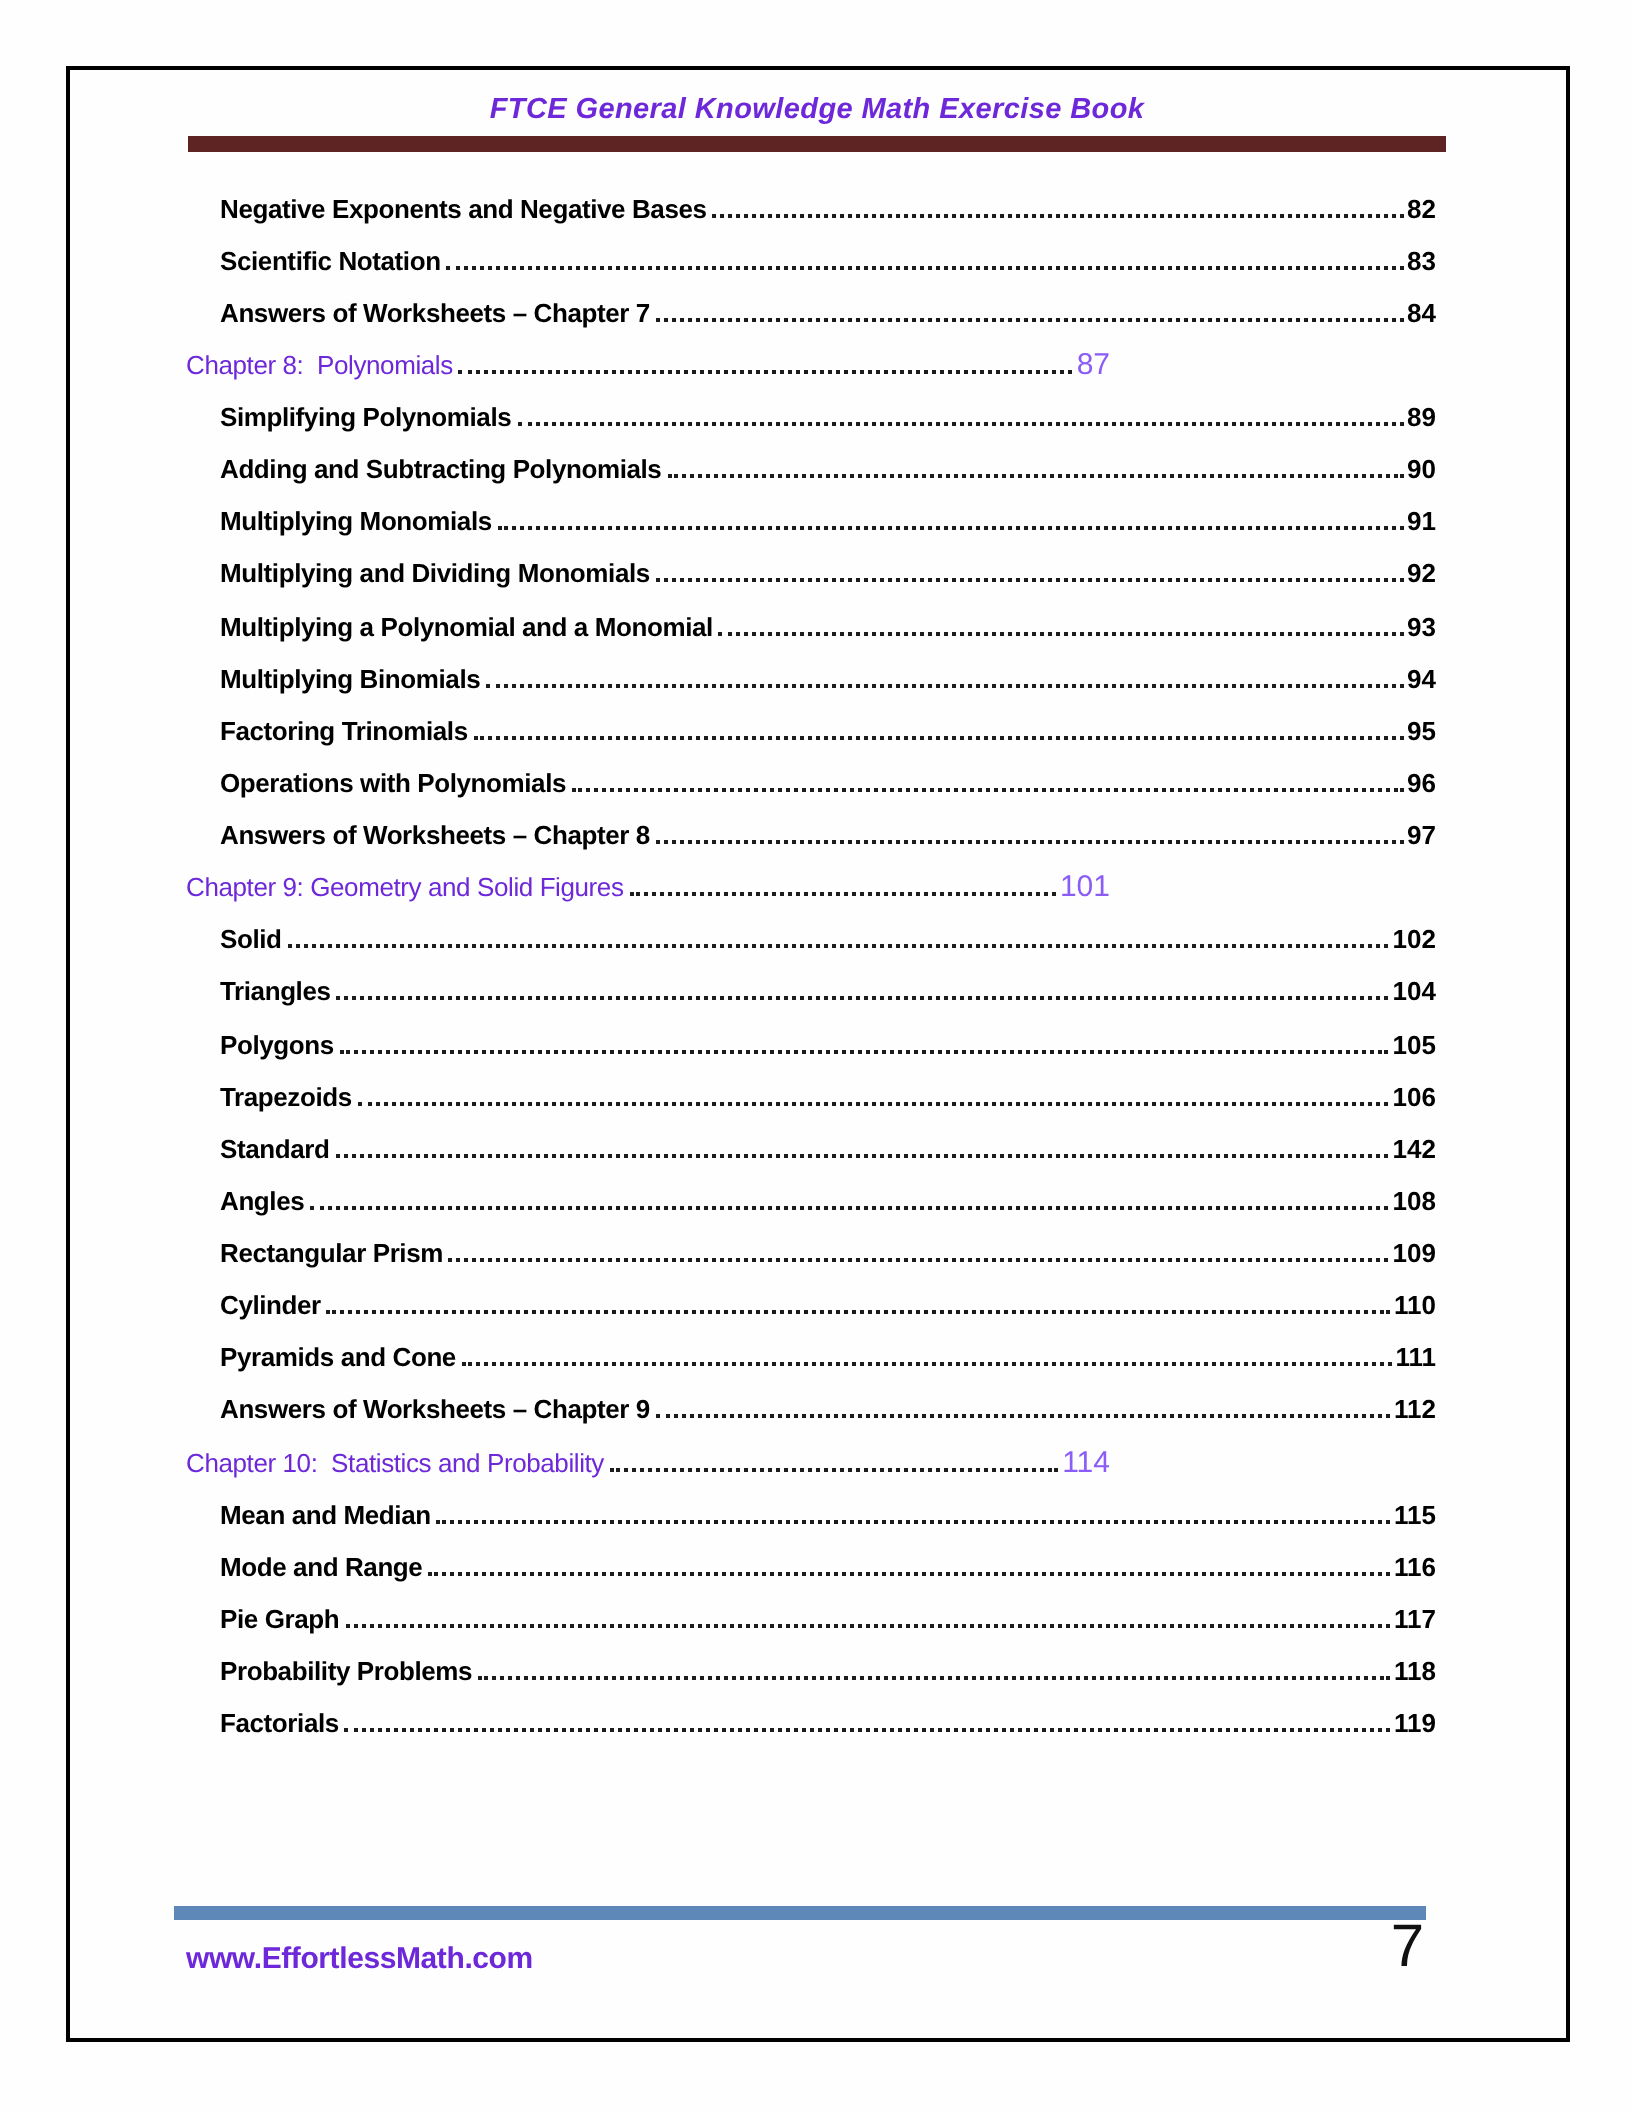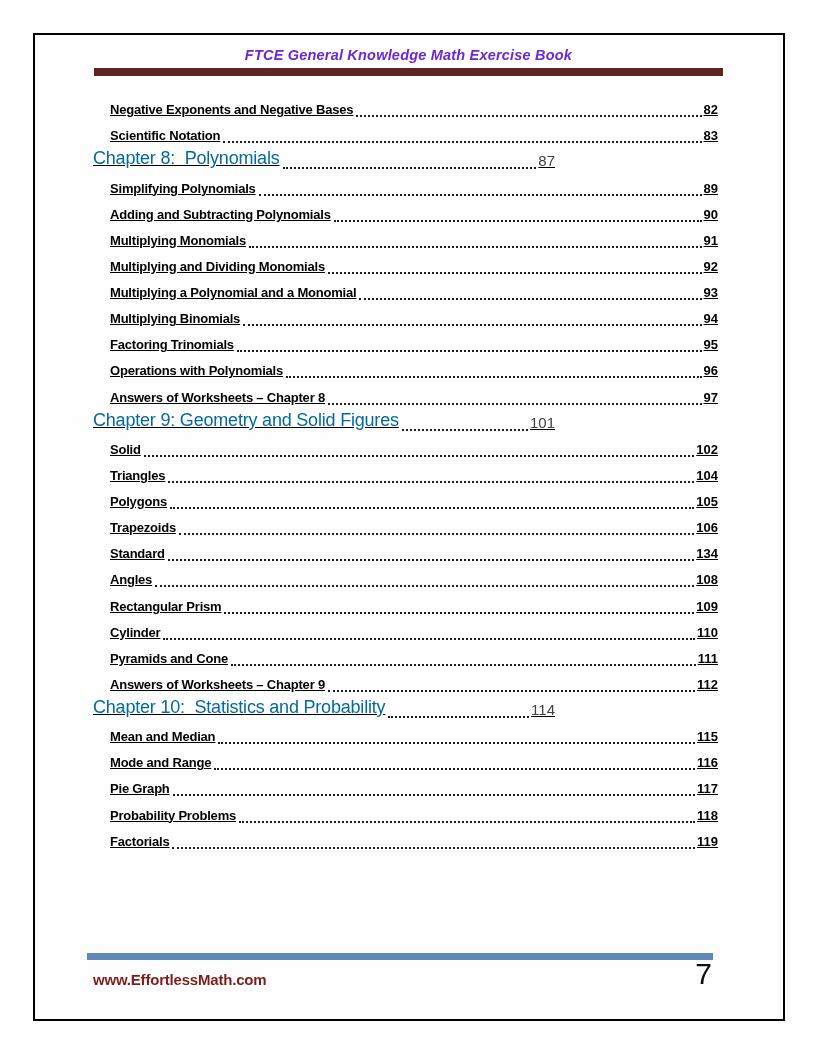--- a/index.html
+++ b/index.html
@@ -42,79 +42,78 @@
   }
 
   .toc {
     position: absolute;
     left: 93px; top: 91px;
     width: 625px;
   }
 
   .toc-row {
     display: flex;
-    align-items: flex-end;
+    align-items: center;
     height: 26.13px;
     width: 625px;
-    text-decoration: underline;
   }
 
   .toc-row.section { padding-left: 17px; }
   .toc-row.chapter { width: 462px; }
 
   .toc-label {
     white-space: pre;
     flex: 0 0 auto;
   }
   .toc-row.section .toc-label {
     font-weight: bold;
     font-size: 13px;
     letter-spacing: -0.2px;
   }
   .toc-row.chapter .toc-label {
     font-weight: normal;
-    font-size: 18px;
+    font-size: 13px;
     letter-spacing: -0.2px;
-    color: #0369a1;
+    color: #6d28d9;
   }
 
   .toc-leader {
     flex: 1 1 auto;
     height: 9px;
     margin: 0 2px 0 3px;
     border-bottom: 2px dotted #1c1c1c;
   }
 
   .toc-page {
     flex: 0 0 auto;
   }
   .toc-row.section .toc-page {
     font-weight: bold;
     font-size: 13px;
   }
   .toc-row.chapter .toc-page {
     font-weight: normal;
     font-size: 15px;
-    color: #404040;
+    color: #8b5cf6;
   }
 
   .blue-rule {
     position: absolute;
     left: 87px; top: 953px;
     width: 626px; height: 7px;
     background: var(--footer-rule, #5e88b8);
   }
 
   .footer-site {
     position: absolute;
     left: 93px; top: 971px;
     font-weight: bold;
     font-size: 15px;
     letter-spacing: -0.2px;
-    color: #7f1d1d;
+    color: #6d28d9;
   }
 
   .footer-page {
     position: absolute;
     left: 650px; top: 957px;
     width: 62px;
     text-align: right;
     font-size: 30px;
     font-weight: 400;
     color: #111;
@@ -136,20 +135,25 @@
     <span class="toc-leader"></span>
     <span class="toc-page">82</span>
   </div>
 
   <div class="toc-row section">
     <span class="toc-label">Scientific Notation</span>
     <span class="toc-leader"></span>
     <span class="toc-page">83</span>
   </div>
 
+  <div class="toc-row section">
+    <span class="toc-label">Answers of Worksheets – Chapter 7</span>
+    <span class="toc-leader"></span>
+    <span class="toc-page">84</span>
+  </div>
 
   <div class="toc-row chapter">
     <span class="toc-label">Chapter 8:  Polynomials</span>
     <span class="toc-leader"></span>
     <span class="toc-page">87</span>
   </div>
 
 
   <div class="toc-row section">
     <span class="toc-label">Simplifying Polynomials</span>
@@ -232,21 +236,21 @@
 
   <div class="toc-row section">
     <span class="toc-label">Trapezoids</span>
     <span class="toc-leader"></span>
     <span class="toc-page">106</span>
   </div>
 
   <div class="toc-row section">
     <span class="toc-label">Standard</span>
     <span class="toc-leader"></span>
-    <span class="toc-page">134</span>
+    <span class="toc-page">142</span>
   </div>
 
   <div class="toc-row section">
     <span class="toc-label">Angles</span>
     <span class="toc-leader"></span>
     <span class="toc-page">108</span>
   </div>
 
   <div class="toc-row section">
     <span class="toc-label">Rectangular Prism</span>

